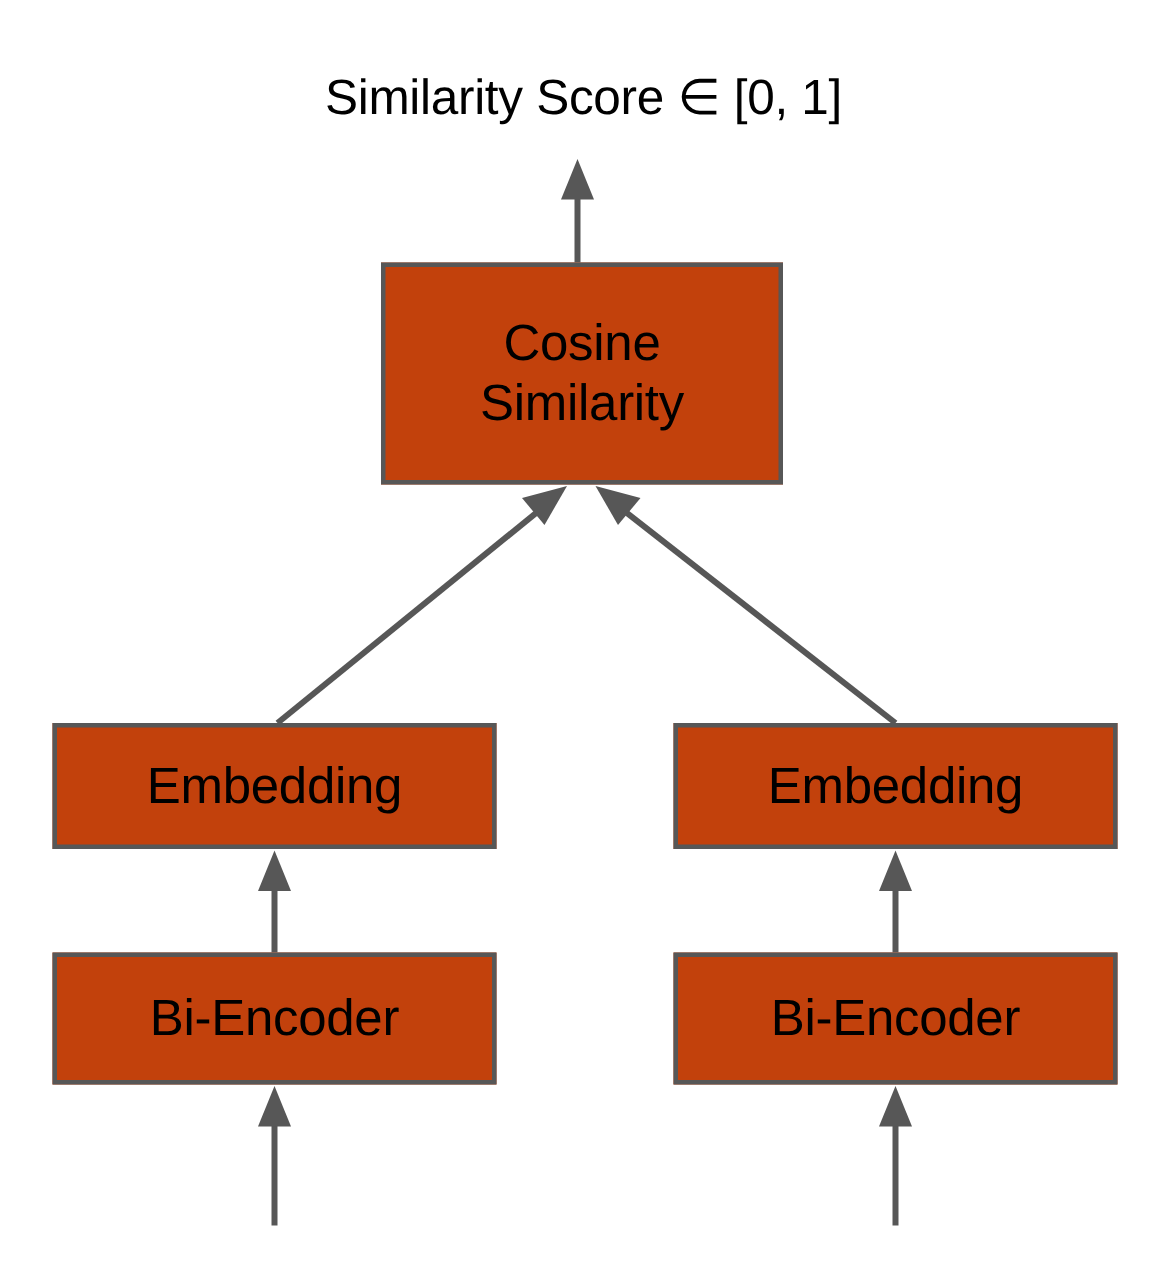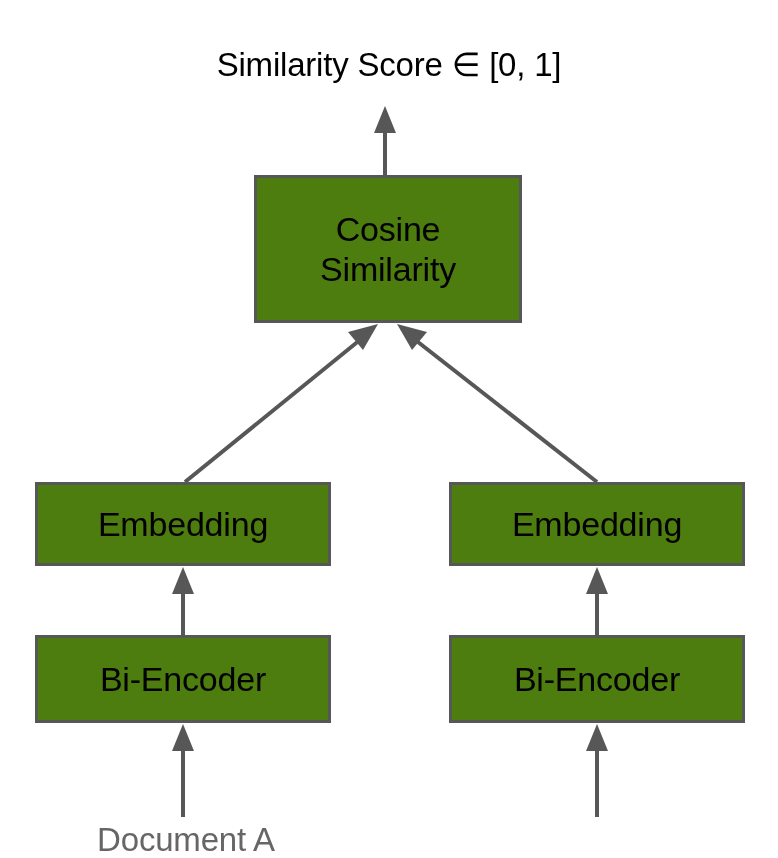--- a/index.html
+++ b/index.html
@@ -21,21 +21,21 @@
   #diagram-svg {
     position: absolute;
     left: 0;
     top: 0;
     width: 778px;
     height: 858px;
   }
   .node-box {
     position: absolute;
     box-sizing: border-box;
-    background: #4d7c0f;
+    background: #c2410c;
     border: 3px solid #575757;
     display: flex;
     align-items: center;
     justify-content: center;
     text-align: center;
     color: #000000;
     font-family: "Liberation Sans", sans-serif;
     font-size: 34px;
     line-height: 1.18;
     letter-spacing: -0.2px;
@@ -151,16 +151,15 @@
 Similarity</div>
 
   <div class="node-box" id="box-embedding-left">Embedding</div>
 
   <div class="node-box" id="box-embedding-right">Embedding</div>
 
   <div class="node-box" id="box-encoder-left">Bi-Encoder</div>
 
   <div class="node-box" id="box-encoder-right">Bi-Encoder</div>
 
-  <div class="free-label" id="label-doc-a">Document A</div>
 
 
 </div>
 
 </body></html>

